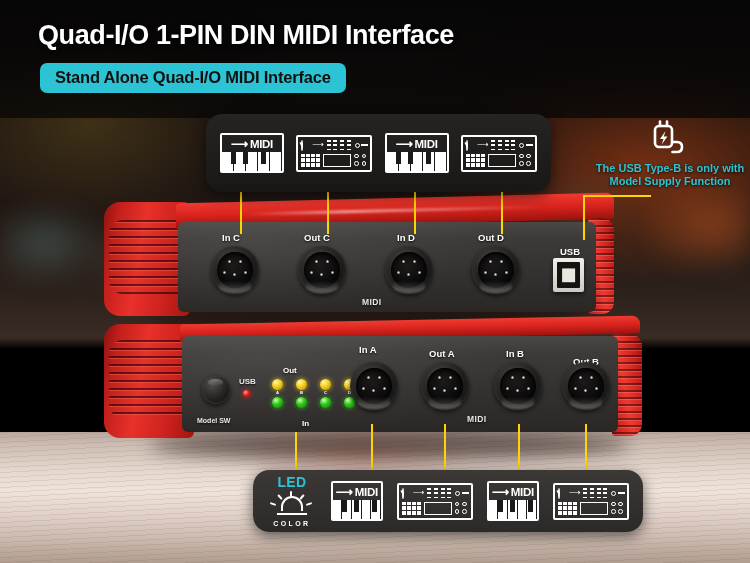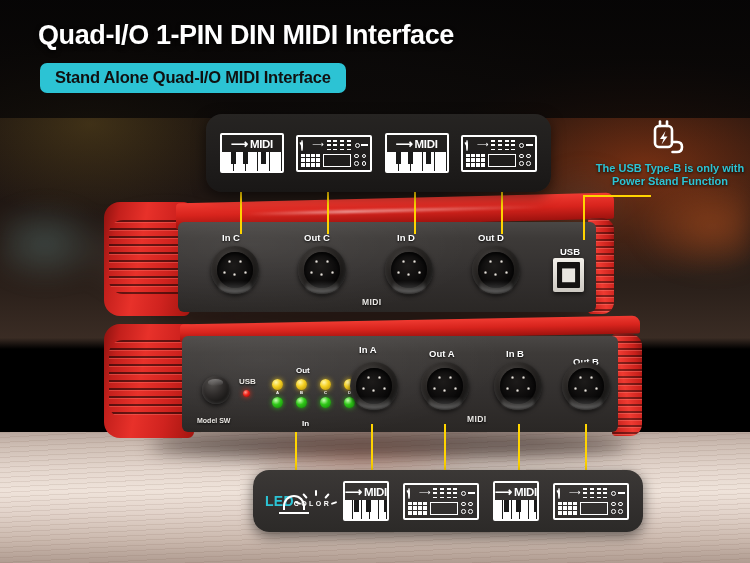--- a/index.html
+++ b/index.html
@@ -110,21 +110,21 @@
   .syn-row2{ display:flex; align-items:stretch; gap:3px; height:14px; }
   .syn-pads{ width:19px; display:grid; grid-template-columns:repeat(4,1fr);
     grid-template-rows:repeat(3,1fr); gap:1.1px; }
   .syn-pads i{ background:#fff; display:block; }
   .syn-screen{ flex:1; border:1.7px solid #fff; }
   .syn-btns{ width:13px; display:grid; grid-template-columns:repeat(2,1fr);
     grid-template-rows:repeat(2,1fr); gap:1.6px; align-content:center; }
   .syn-btns u{ width:4.6px; height:4.6px; border:1.4px solid #fff; border-radius:50%; display:block; }
 
   
-  .led-group{ width:62px; display:flex; flex-direction:row; align-items:center;
+  .led-group{ width:62px; display:flex; flex-direction:column; align-items:center;
     justify-content:center; gap:0px; }
   .led-word{ color:#2cc3d4; font-size:14px; font-weight:bold; letter-spacing:.3px; line-height:1; }
   .led-lamp{ position:relative; width:46px; height:24px; margin-top:2px; }
   .lamp-dome{ position:absolute; left:50%; bottom:4px; transform:translateX(-50%);
     width:22px; height:15px; border:2px solid #fff; border-bottom:none;
     border-radius:11px 11px 0 0; }
   .lamp-base{ position:absolute; left:50%; bottom:0px; transform:translateX(-50%);
     width:30px; height:2.2px; background:#fff; }
   .ray{ position:absolute; background:#fff; width:2px; height:6px; border-radius:1px; }
   .led-color-txt{ color:#fff; font-size:7px; font-weight:bold; letter-spacing:2.4px;
@@ -258,21 +258,21 @@
     <div class="plug-ico">
       <svg viewBox="0 0 48 40" width="48" height="40">
         <rect x="9" y="8" width="17" height="21" rx="4" fill="none" stroke="#ffffff" stroke-width="2.6"></rect>
         <line x1="14" y1="8" x2="14" y2="3.5" stroke="#ffffff" stroke-width="2.6" stroke-linecap="round"></line>
         <line x1="21" y1="8" x2="21" y2="3.5" stroke="#ffffff" stroke-width="2.6" stroke-linecap="round"></line>
         <polygon points="19.5,13 14,21 17.5,21 15.6,26.5 21.5,18.5 17.8,18.5" fill="#ffffff"></polygon>
         <path d="M26 24 L31 24 Q36 24 36 29 Q36 34 31 34 L26.5 34" fill="none" stroke="#ffffff" stroke-width="2.6" stroke-linecap="round"></path>
       </svg>
     </div>
     <div class="usb-note-txt">The USB Type-B is only with</div>
-    <div class="usb-note-txt">Power Stand Function</div>
+    <div class="usb-note-txt">Model Supply Function</div>
   </div>
 
   <div class="panel panel-top">
     <div class="icons-row">
 
       <div class="ico-kbd">
         <div class="kbd-top">
           <span class="kbd-arrow">⟶</span>
           <span>MIDI</span>
         </div>
@@ -516,21 +516,21 @@
     <div class="face" style="left:78px; top:20px; width:436px; height:96px;">
       <div class="face-tex"></div>
     </div>
 
     <div class="knob" style="left:98px; top:60px; width:28px; height:28px;"></div>
     <div class="tiny-label" style="left:93px; top:101px;">Model SW</div>
 
     <div class="tiny-label" style="left:135px; top:61px; font-size:8px;">USB</div>
     <div class="usb-led" style="left:139px; top:74px;"></div>
 
-    <div class="io-word" style="left:192px; top:50px;text-align:center;">Out</div>
+    <div class="io-word" style="left:179px; top:50px;text-align:center;">Out</div>
     <div class="io-word" style="left:198px; top:103px;">In</div>
 
     <div class="led-col" style="left:168px; top:63px;">
       <div class="led-y"></div>
       <div class="led-tag" style="top:11px;">A</div>
       <div class="led-g"></div>
     </div>
     <div class="led-col" style="left:192px; top:63px;">
       <div class="led-y"></div>
       <div class="led-tag" style="top:11px;">B</div>

